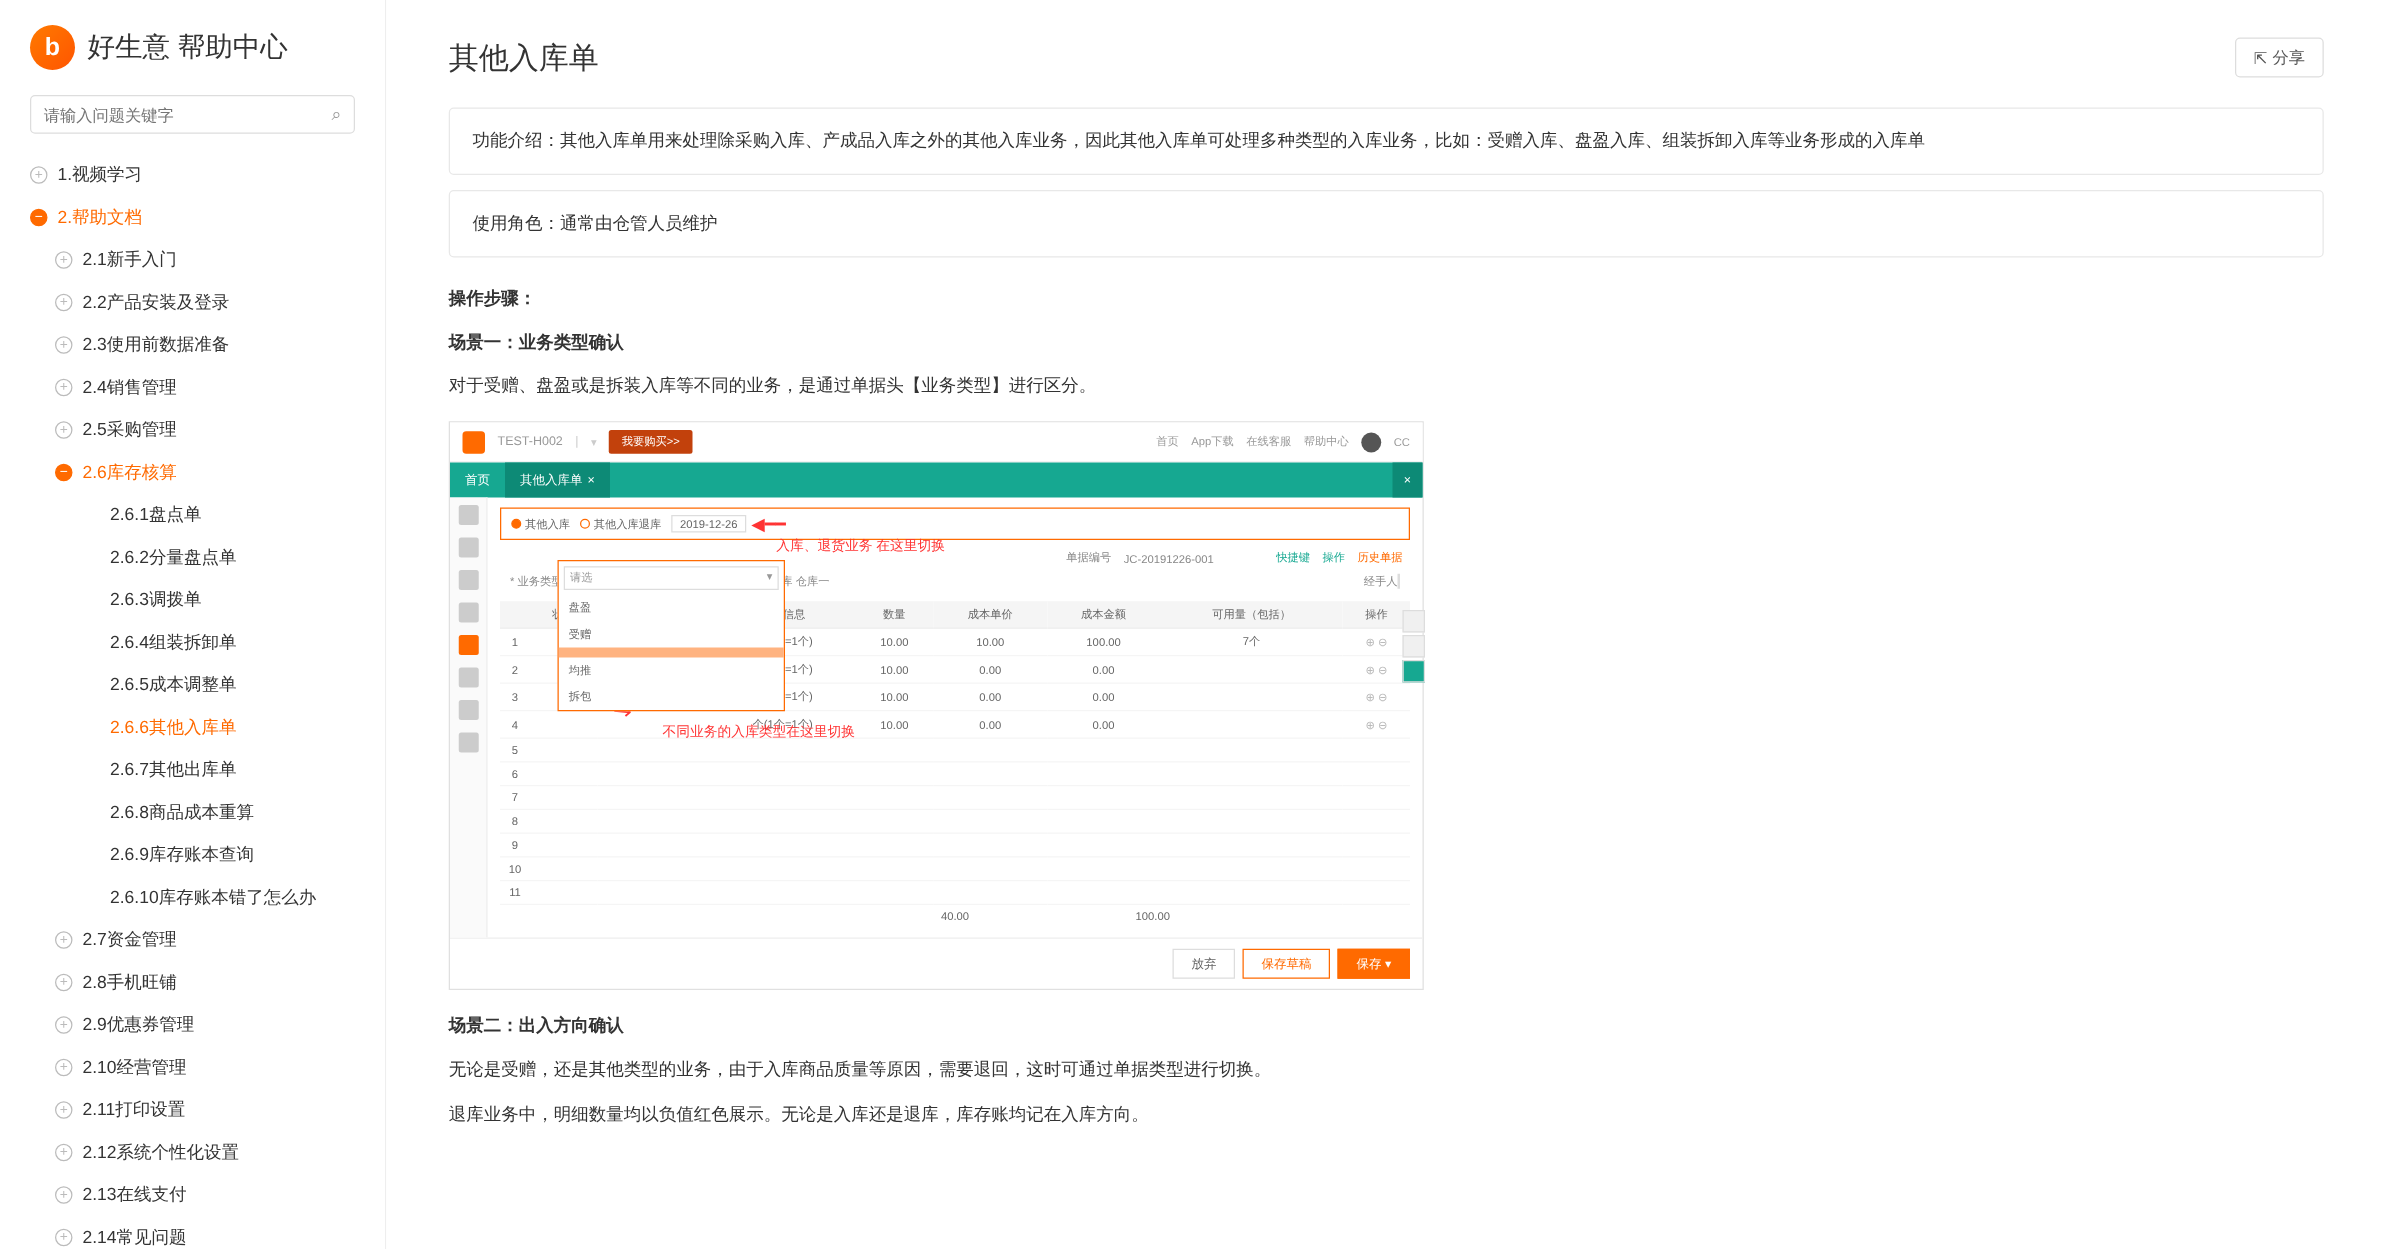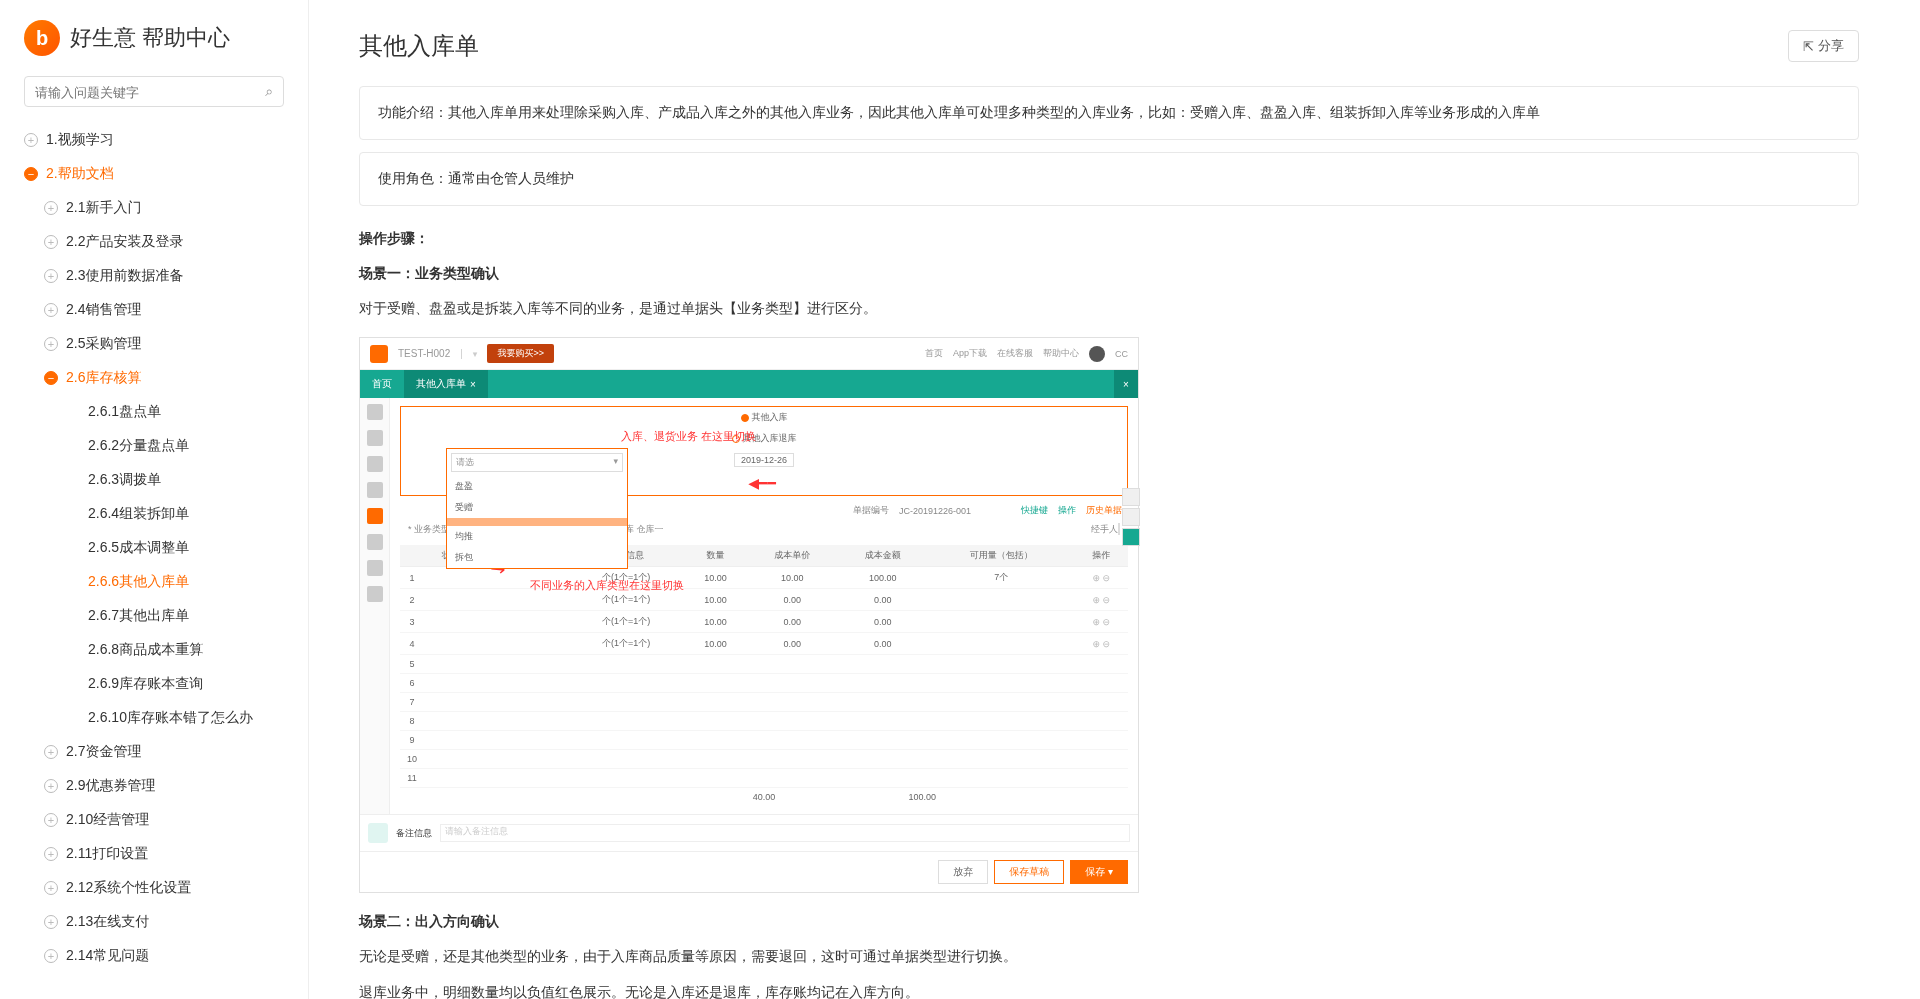--- a/index.html
+++ b/index.html
@@ -42,21 +42,21 @@
 .ss-avatar { width: 16px; height: 16px; border-radius: 50%; background: #555; }
 .ss-tabbar { background: #16a891; display: flex; align-items: center; height: 28px; }
 .ss-tab { padding: 0 12px; color: #fff; font-size: 10px; height: 100%; display: flex; align-items: center; gap: 4px; }
 .ss-tab.active { background: #0d8a76; }
 .ss-close-x { margin-left: auto; background: #0d8a76; color: #fff; width: 24px; height: 28px; display: flex; align-items: center; justify-content: center; }
 .ss-body { display: flex; }
 .ss-left { width: 30px; background: #fafafa; border-right: 1px solid #eee; display: flex; flex-direction: column; align-items: center; padding: 6px 0; gap: 10px; }
 .ss-left-icon { width: 16px; height: 16px; background: #ccc; border-radius: 2px; }
 .ss-left-icon.hl { background: #ff6a00; }
 .ss-content { flex: 1; padding: 8px 10px; position: relative; }
-.ss-row1 { display: flex; align-items: center; gap: 8px; font-size: 9px; color: #666; border: 1px solid #ff6a00; padding: 4px 8px; margin-bottom: 6px; position: relative; flex-direction: column; }
+.ss-row1 { display: flex; align-items: center; gap: 8px; font-size: 9px; color: #666; border: 1px solid #ff6a00; padding: 4px 8px; margin-bottom: 6px; position: relative; }
 .ss-radio { display: inline-flex; align-items: center; gap: 3px; }
 .ss-radio-dot { width: 8px; height: 8px; border: 1px solid #ff6a00; border-radius: 50%; display: inline-block; }
 .ss-radio-dot.on { background: #ff6a00; }
 .ss-date { background: #fff; border: 1px solid #ddd; padding: 1px 6px; }
 .ss-anno-red { color: #ff3333; font-size: 11px; position: absolute; }
 .ss-arrow-red { color: #ff3333; font-size: 18px; position: absolute; }
 .ss-filter-row { display: flex; gap: 20px; font-size: 9px; color: #888; padding: 4px 8px; align-items: center; }
 .ss-input-sm { border: 1px solid #ddd; width: 100px; height: 16px; background: #fff; }
 .ss-dropdown-box { border: 1px solid #ff6a00; position: absolute; left: 56px; top: 50px; width: 182px; background: #fff; z-index: 5; font-size: 9px; }
 .ss-dd-top { border: 1px solid #ddd; padding: 2px 4px; color: #999; display: flex; justify-content: space-between; margin: 4px; }
@@ -140,20 +140,24 @@
       <div class="nav-leaf">2.6.8商品成本重算</div>
       <div class="nav-leaf">2.6.9库存账本查询</div>
       <div class="nav-leaf">2.6.10库存账本错了怎么办</div>
 
       <div class="nav-item indent-1">
           <span class="toggle"></span>
           <span>2.7资金管理</span>
         </div>
       <div class="nav-item indent-1">
           <span class="toggle"></span>
+          <span>2.8手机旺铺</span>
+        </div>
+      <div class="nav-item indent-1">
+          <span class="toggle"></span>
           <span>2.9优惠券管理</span>
         </div>
       <div class="nav-item indent-1">
           <span class="toggle"></span>
           <span>2.10经营管理</span>
         </div>
       <div class="nav-item indent-1">
           <span class="toggle"></span>
           <span>2.11打印设置</span>
         </div>
@@ -423,25 +427,20 @@
                 <span></span>
                 <span></span>
             </div>
             <div class="ss-right-tools">
               <div class="ss-tool"></div>
               <div class="ss-tool"></div>
               <div class="ss-tool hl"></div>
             </div>
           </div>
         </div>
-        <div class="ss-remark">
-          <div class="ss-remark-icon"></div>
-          <span>备注信息</span>
-          <div class="ss-remark-input">请输入备注信息</div>
-        </div>
         <div class="ss-footer">
           <div class="ss-fbtn">放弃</div>
           <div class="ss-fbtn orange-o">保存草稿</div>
           <div class="ss-fbtn orange"><span>保存</span> ▾</div>
         </div>
       </div>
 
       <p><span class="sec-label">场景二：出入方向确认</span></p>
       <p>无论是受赠，还是其他类型的业务，由于入库商品质量等原因，需要退回，这时可通过单据类型进行切换。</p>
       <p>退库业务中，明细数量均以负值红色展示。无论是入库还是退库，库存账均记在入库方向。</p>

